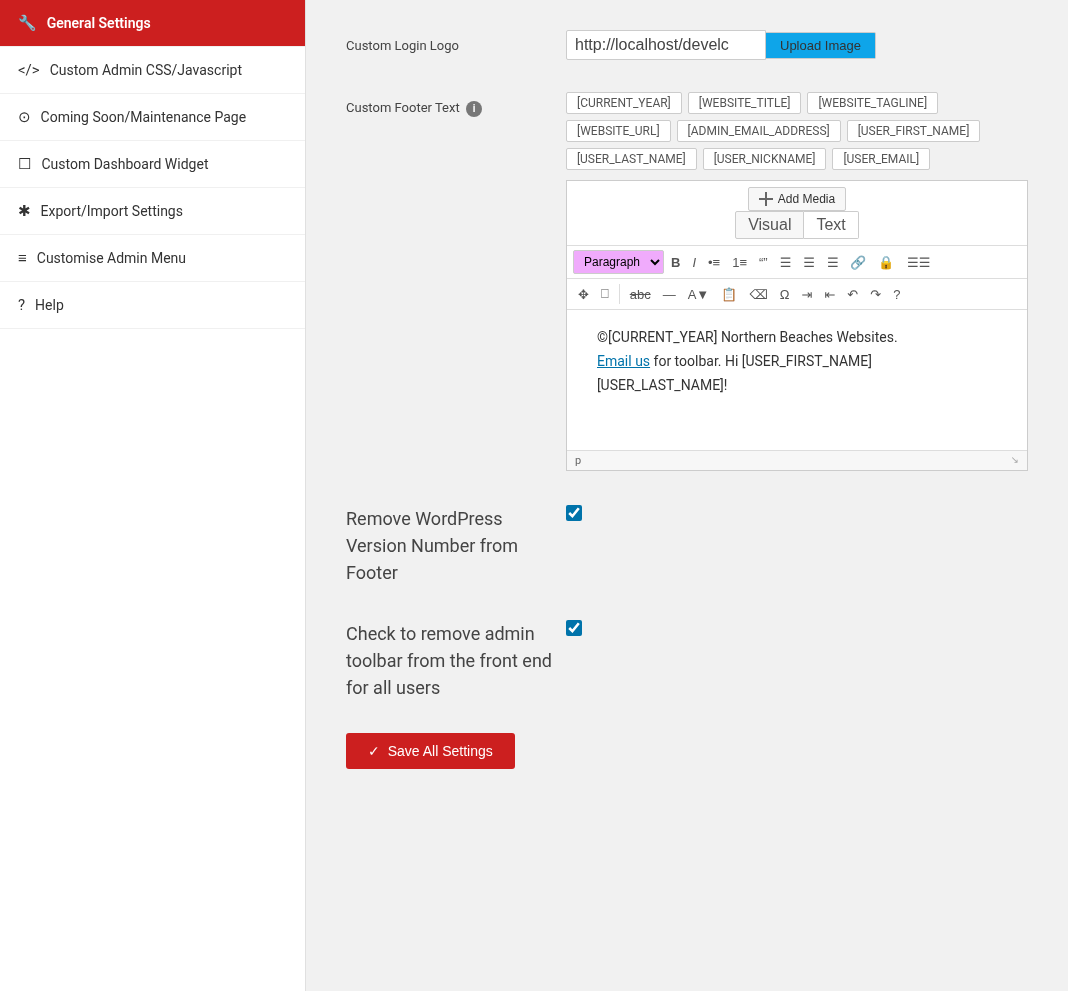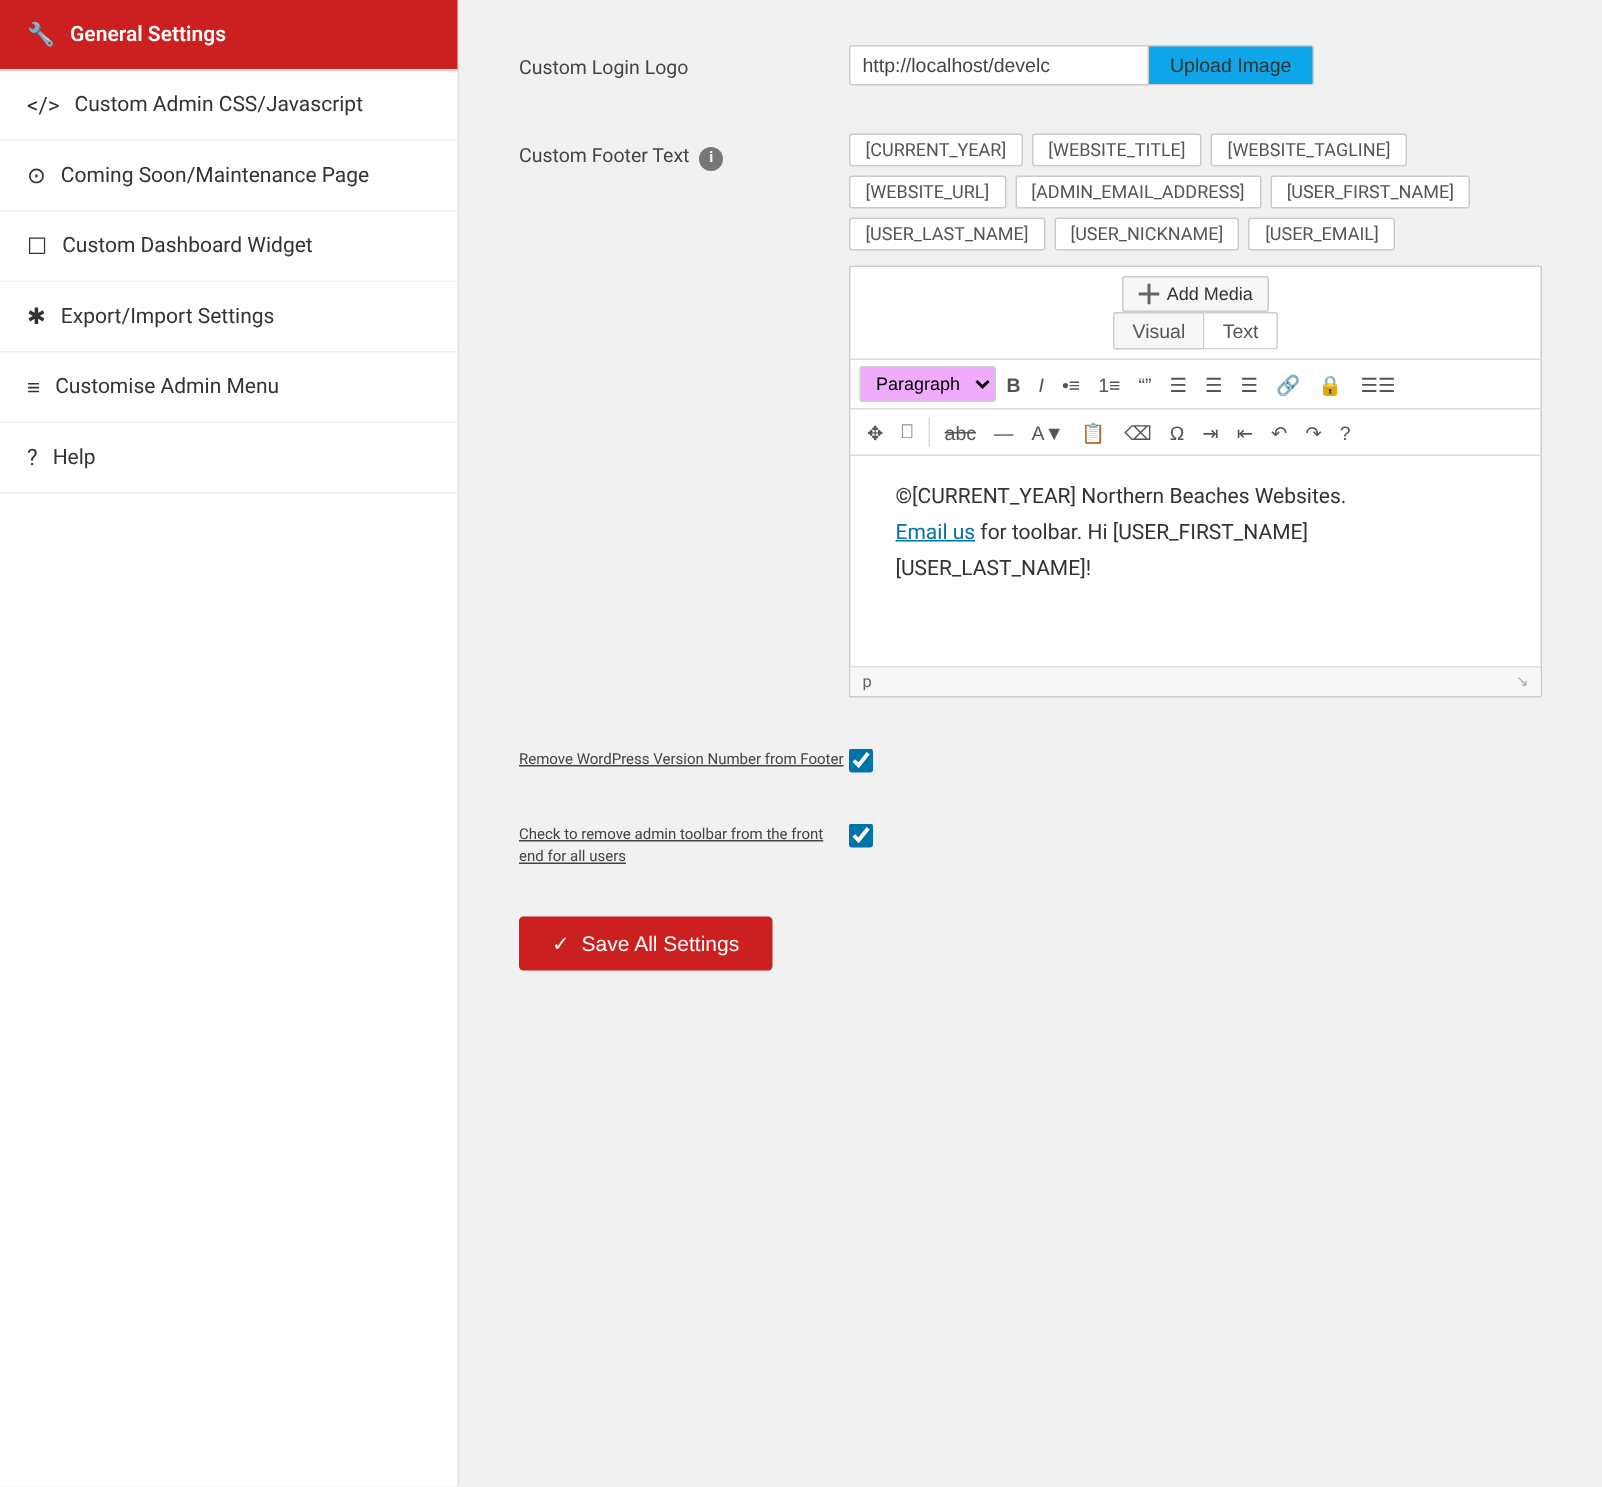--- a/index.html
+++ b/index.html
@@ -18,52 +18,52 @@
     .form-row { display: flex; align-items: flex-start; margin-bottom: 32px; }
     .form-label { width: 220px; flex-shrink: 0; padding-top: 6px; font-size: 13px; color: #444; line-height: 1.5; }
     .form-control { flex: 1; }
 
     
     .color-select-btn { display: inline-flex; align-items: center; gap: 8px; border: 1px solid #ccc; background: #fff; padding: 5px 10px; font-size: 12px; cursor: pointer; border-radius: 2px; }
     .color-swatch { width: 18px; height: 18px; border: 1px solid #ccc; background: #fff; }
 
     
     .url-upload { display: flex; align-items: center; gap: 0; }
-    .url-input { border: 1px solid #ccc; padding: 5px 8px; font-size: 13px; width: 200px; border-radius: 2px 0 0 2px; color: #444; }
+    .url-input { border: 1px solid #ccc; padding: 5px 8px; font-size: 16px; width: 200px; border-radius: 2px 0 0 2px; color: #444; }
     .upload-btn { background: #0ea5e9; border: 1px solid #ccc; border-left: none; padding: 5px 14px; font-size: 13px; cursor: pointer; border-radius: 0 2px 2px 0; color: #333; }
 
     
     .tag-chips { display: flex; flex-wrap: wrap; gap: 6px; margin-bottom: 10px; text-align: right; }
     .tag-chip { border: 1px solid #ccc; background: #fff; padding: 3px 10px; font-size: 12px; border-radius: 2px; cursor: pointer; color: #555; }
 
     
     .editor-wrapper { border: 1px solid #ccc; background: #fff; }
     .editor-top-bar { display: flex; justify-content: space-between; align-items: center; padding: 6px 8px; border-bottom: 1px solid #ddd; flex-direction: column; }
     .add-media-btn { display: inline-flex; align-items: center; gap: 5px; background: #f7f7f7; border: 1px solid #ccc; padding: 4px 10px; font-size: 12px; cursor: pointer; border-radius: 2px; color: #333; }
     .view-tabs { display: flex; }
-    .view-tab { border: 1px solid #ccc; padding: 4px 12px; font-size: 13px; cursor: pointer; background: #f7f7f7; color: #555; }
+    .view-tab { border: 1px solid #ccc; padding: 4px 12px; font-size: 16px; cursor: pointer; background: #f7f7f7; color: #555; }
     .view-tab:first-child { border-radius: 2px 0 0 2px; }
     .view-tab:last-child { border-radius: 0 2px 2px 0; border-left: none; }
     .view-tab.active { background: #fff; }
 
     
     .toolbar-row { display: flex; align-items: center; gap: 2px; padding: 4px 6px; border-bottom: 1px solid #ddd; flex-wrap: wrap; }
     .tb-select { border: 1px solid #ccc; padding: 3px 6px; font-size: 12px; border-radius: 2px; background: #f0abfc; }
     .tb-btn { background: none; border: none; cursor: pointer; padding: 3px 5px; font-size: 13px; color: #555; border-radius: 2px; }
     .tb-sep { width: 1px; height: 20px; background: #ddd; margin: 0 3px; }
 
     
     .editor-content { padding: 16px 30px; min-height: 140px; font-size: 14px; line-height: 1.7; color: #333; }
     .editor-content a { color: #0073aa; text-decoration: underline; }
     .editor-footer { padding: 3px 8px; background: #f7f7f7; border-top: 1px solid #ddd; font-size: 11px; color: #666; display: flex; justify-content: space-between; }
     .resize-handle { font-size: 10px; color: #aaa; }
 
     
     .checkbox-row { display: flex; align-items: flex-start; margin-bottom: 32px; }
-    .checkbox-label { width: 220px; flex-shrink: 0; font-size: 10px; color: #444; line-height: 1.5; padding-top: 2px; text-decoration: underline; }
+    .checkbox-label { width: 220px; flex-shrink: 0; font-size: 18px; color: #444; line-height: 1.5; padding-top: 2px; }
     .checkbox-ctrl { display: flex; align-items: center; gap: 8px; padding-top: 2px; }
     input[type="checkbox"] { width: 16px; height: 16px; accent-color: #0073aa; cursor: pointer; }
 
     
     .save-btn { background: #cc1f1f; color: #fff; border: none; padding: 10px 22px; font-size: 14px; cursor: pointer; border-radius: 3px; display: inline-flex; align-items: center; gap: 8px; }
 
     
     .info-icon { display: inline-flex; align-items: center; justify-content: center; width: 16px; height: 16px; border-radius: 50%; background: #777; color: #fff; font-size: 10px; font-weight: bold; cursor: default; }
   </style>
 </head>

